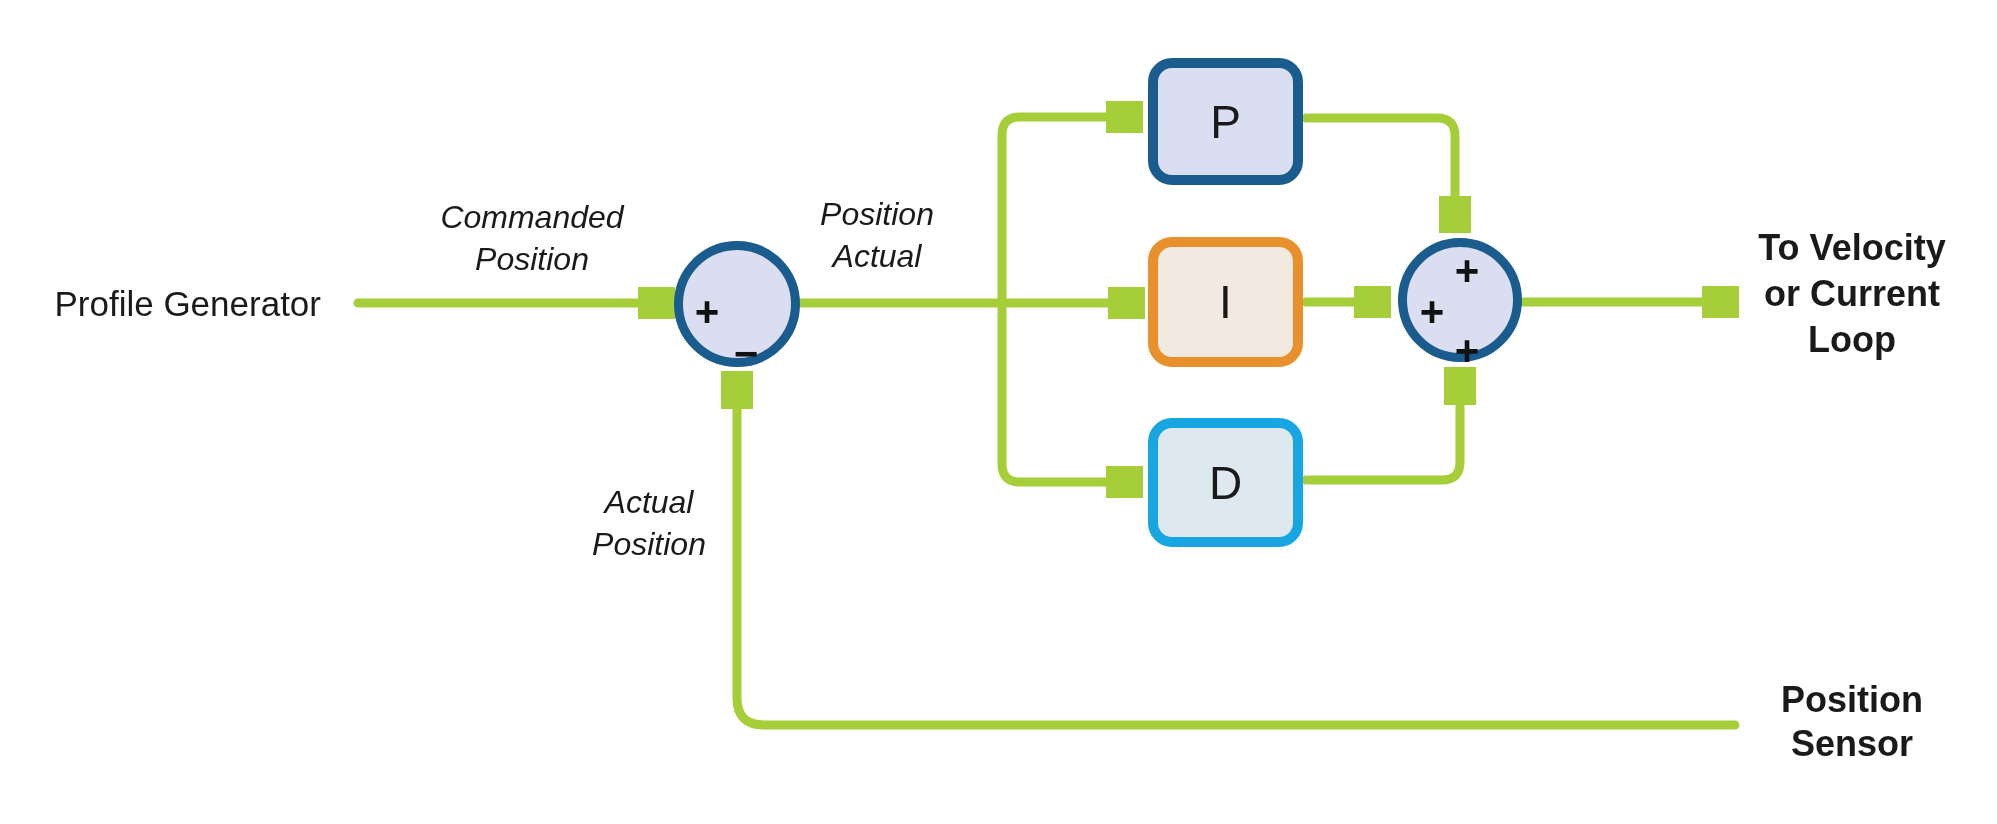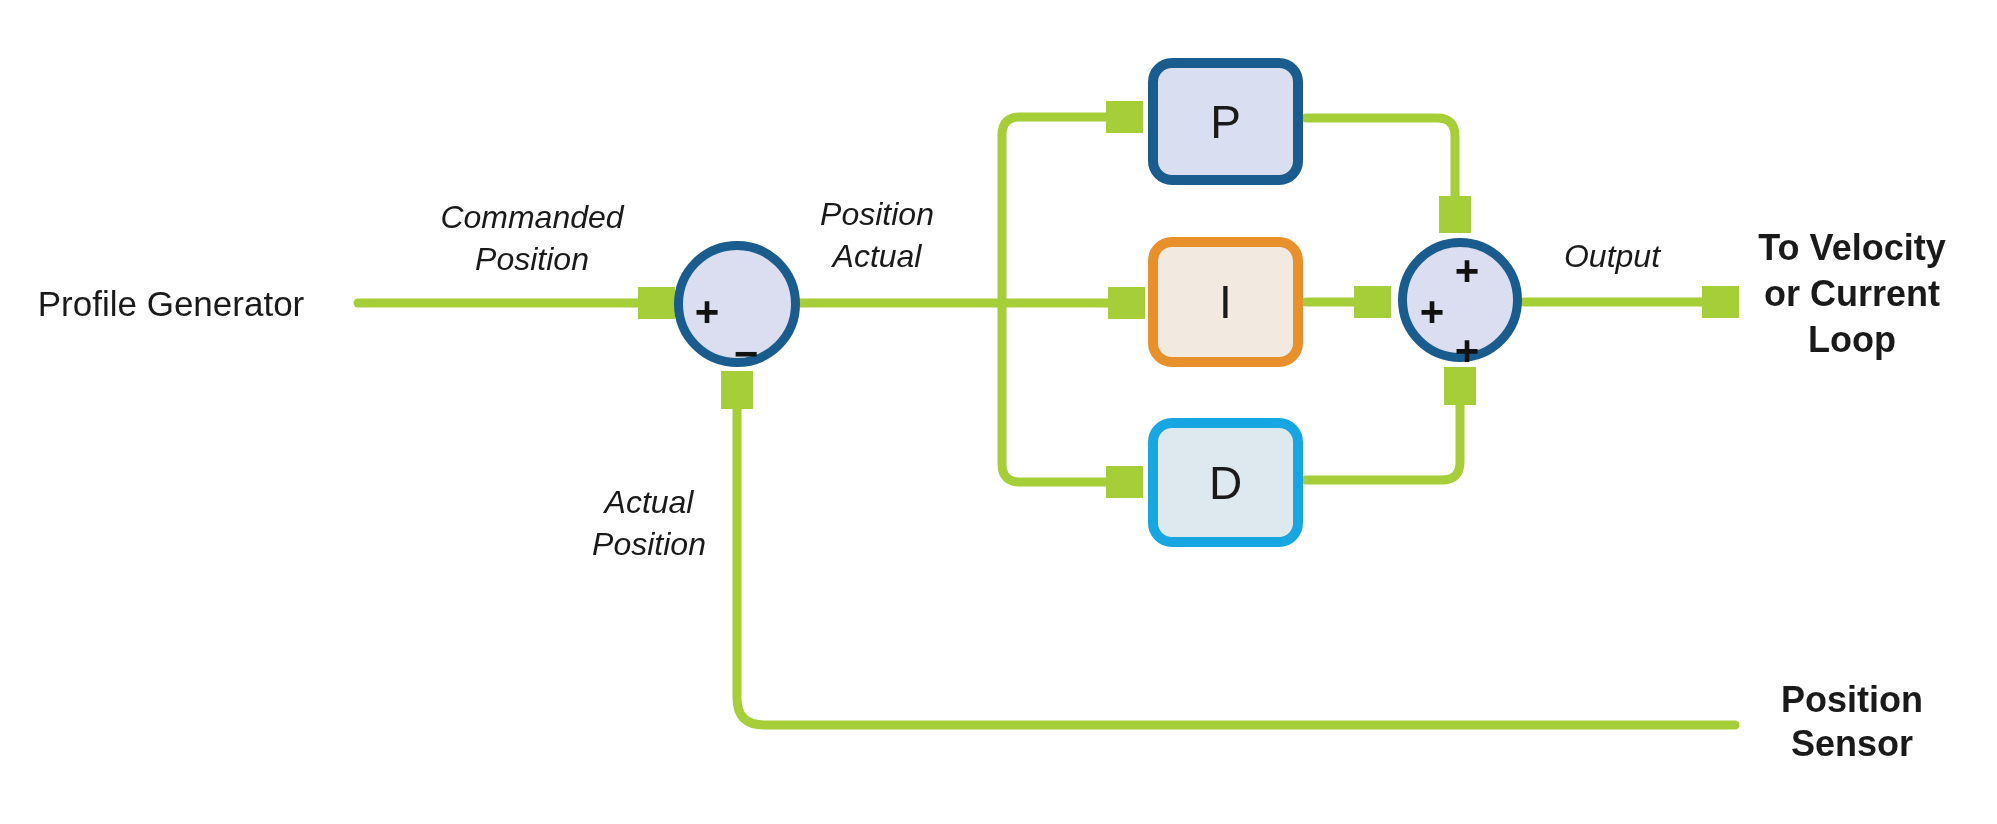--- a/index.html
+++ b/index.html
@@ -14,21 +14,21 @@
   }
   #wires { position: absolute; left: 0; top: 0; width: 1997px; height: 824px; }
   #wires path { stroke: #A6CE39; stroke-width: 9; fill: none; stroke-linecap: round; }
 
   .label { position: absolute; text-align: center; }
   .label .line { display: block; }
   .plain  { font-size: 35px; font-weight: 400; }
   .italic { font-size: 32px; font-style: italic; font-weight: 400; line-height: 42px; }
   .bold   { font-size: 36px; font-weight: 700; line-height: 46px; }
 
-  .lbl-profile   { left: 21px;   top: 284px; width: 300px; }
+  .lbl-profile   { left: 21px;   top: 284px; width: 300px; text-align: right; }
   .lbl-commanded { left: 382px;  top: 196px; width: 300px; }
   .lbl-error     { left: 737px;  top: 193px; width: 280px; }
   .lbl-actual    { left: 499px;  top: 481px; width: 300px; }
   .lbl-output    { left: 1492px; top: 235px; width: 240px; }
   .lbl-velocity  { left: 1702px; top: 225px; width: 300px; }
   .lbl-sensor    { left: 1702px; top: 678px; width: 300px; line-height: 44px; }
 
   .block {
     position: absolute;
     left: 1148px;
@@ -104,23 +104,20 @@
   <div class="label italic lbl-error">
     <span class="line">Position</span>
     <span class="line">Actual</span>
   </div>
 
   <div class="label italic lbl-actual">
     <span class="line">Actual</span>
     <span class="line">Position</span>
   </div>
 
-  <div class="label italic lbl-output">
-    <span class="line">Output</span>
-  </div>
 
   <div class="label bold lbl-velocity">
     <span class="line">To Velocity</span>
     <span class="line">or Current</span>
     <span class="line">Loop</span>
   </div>
 
   <div class="label bold lbl-sensor">
     <span class="line">Position</span>
     <span class="line">Sensor</span>

